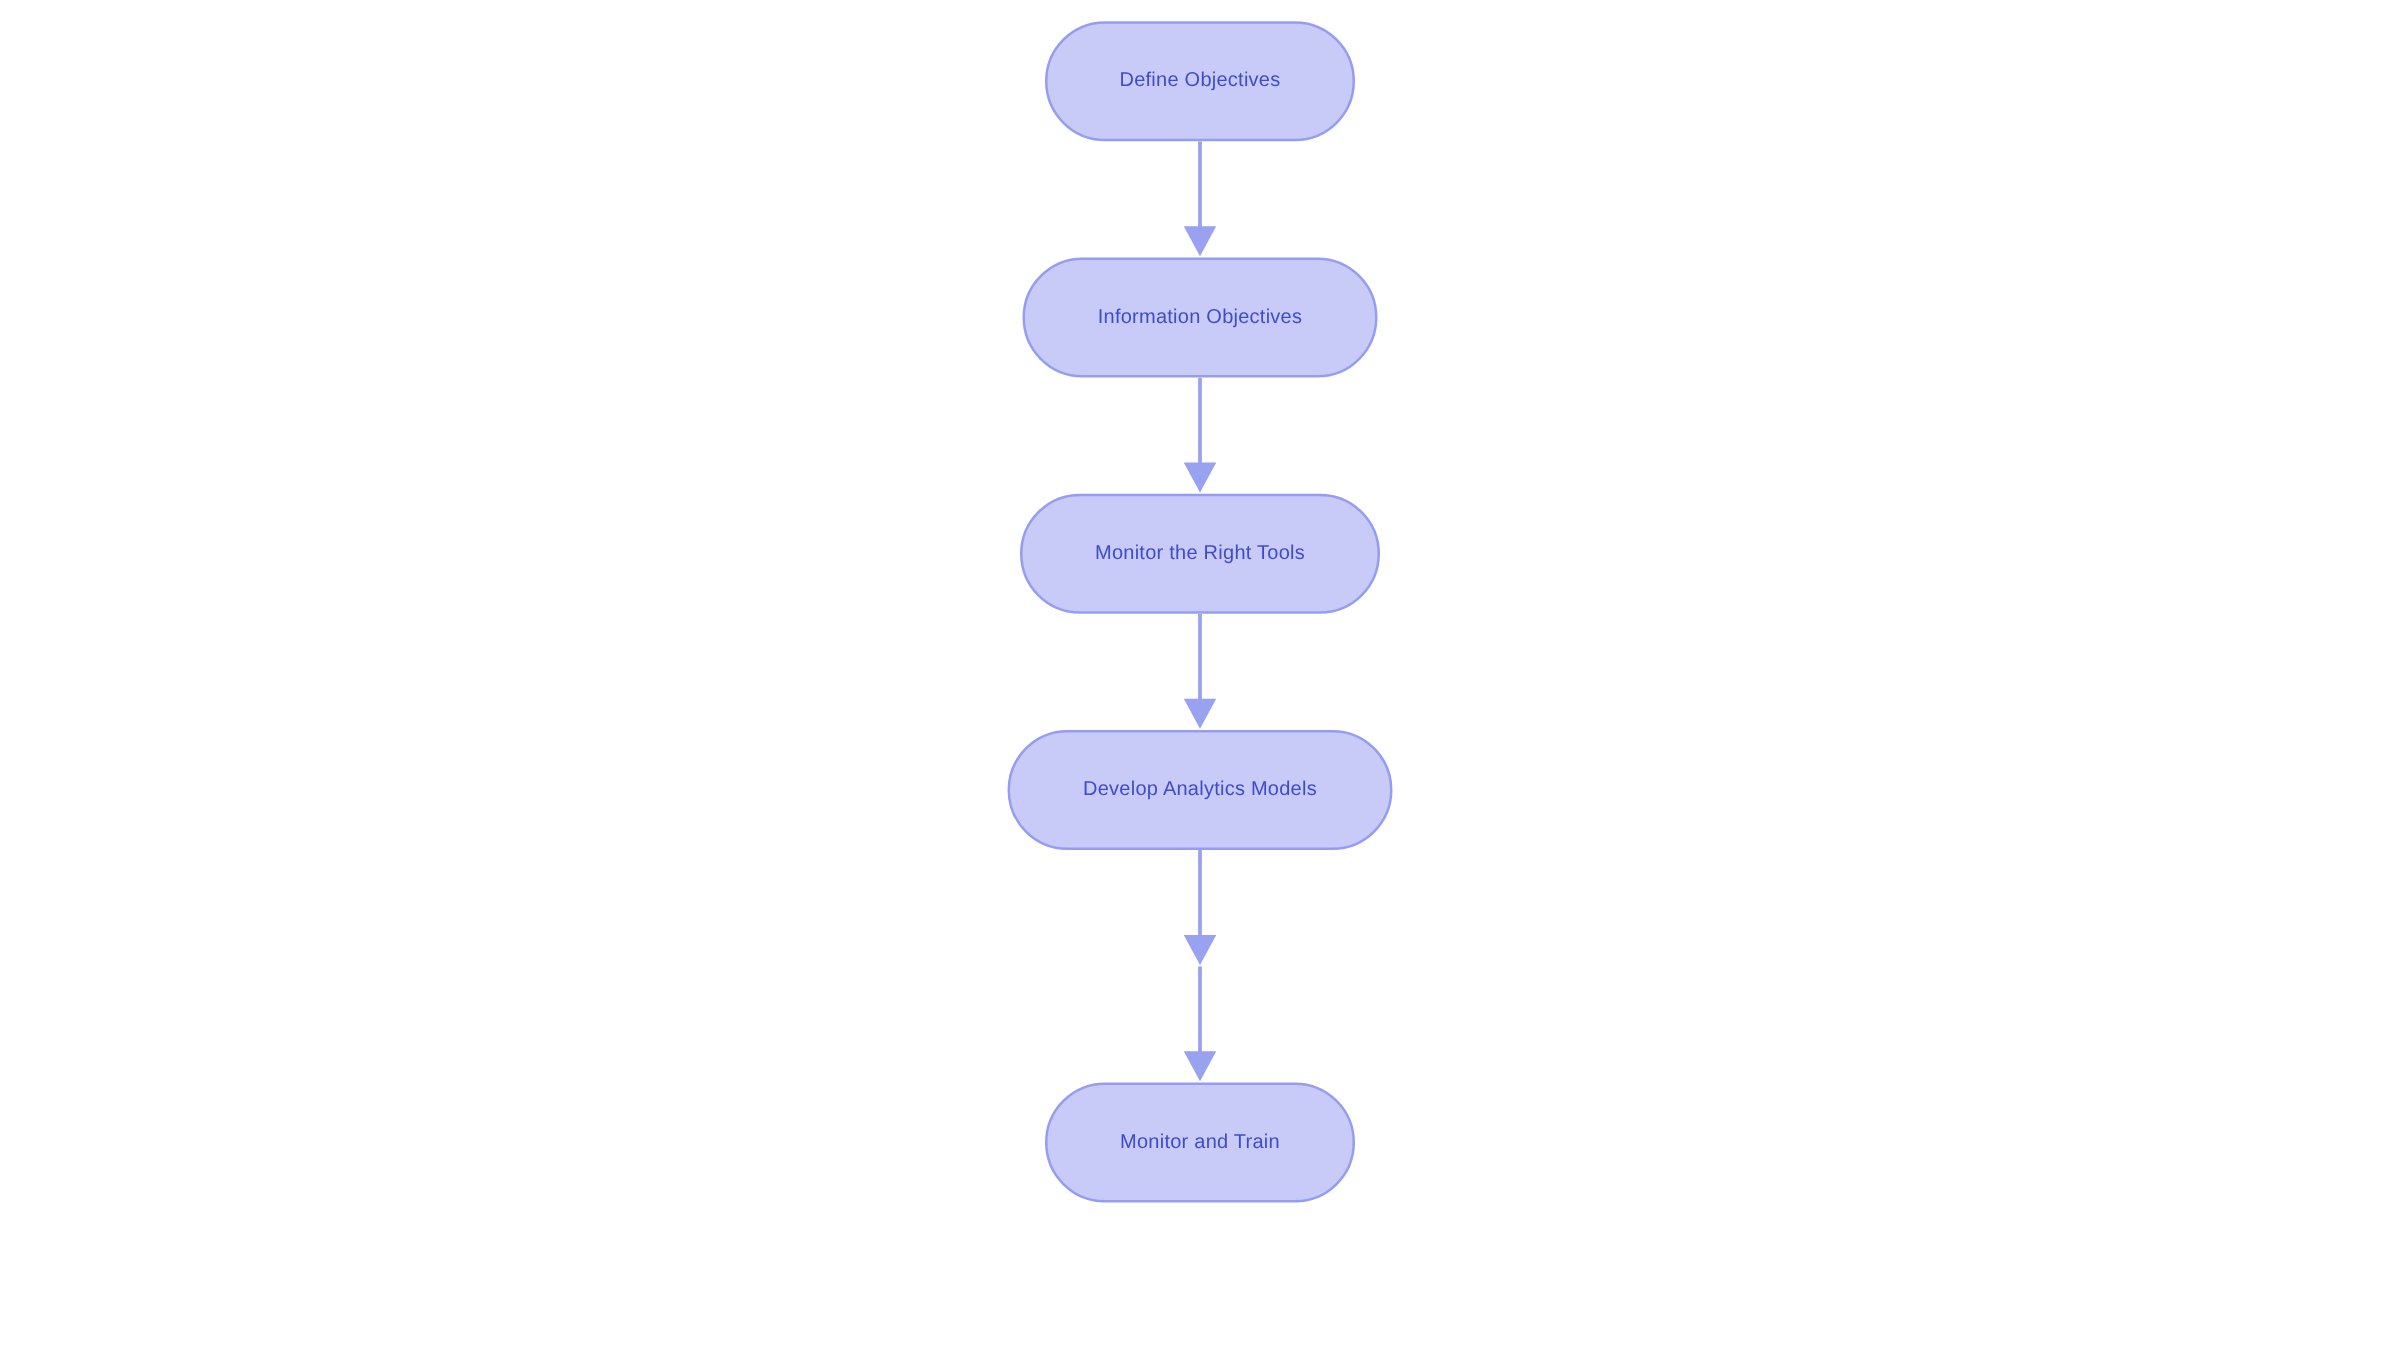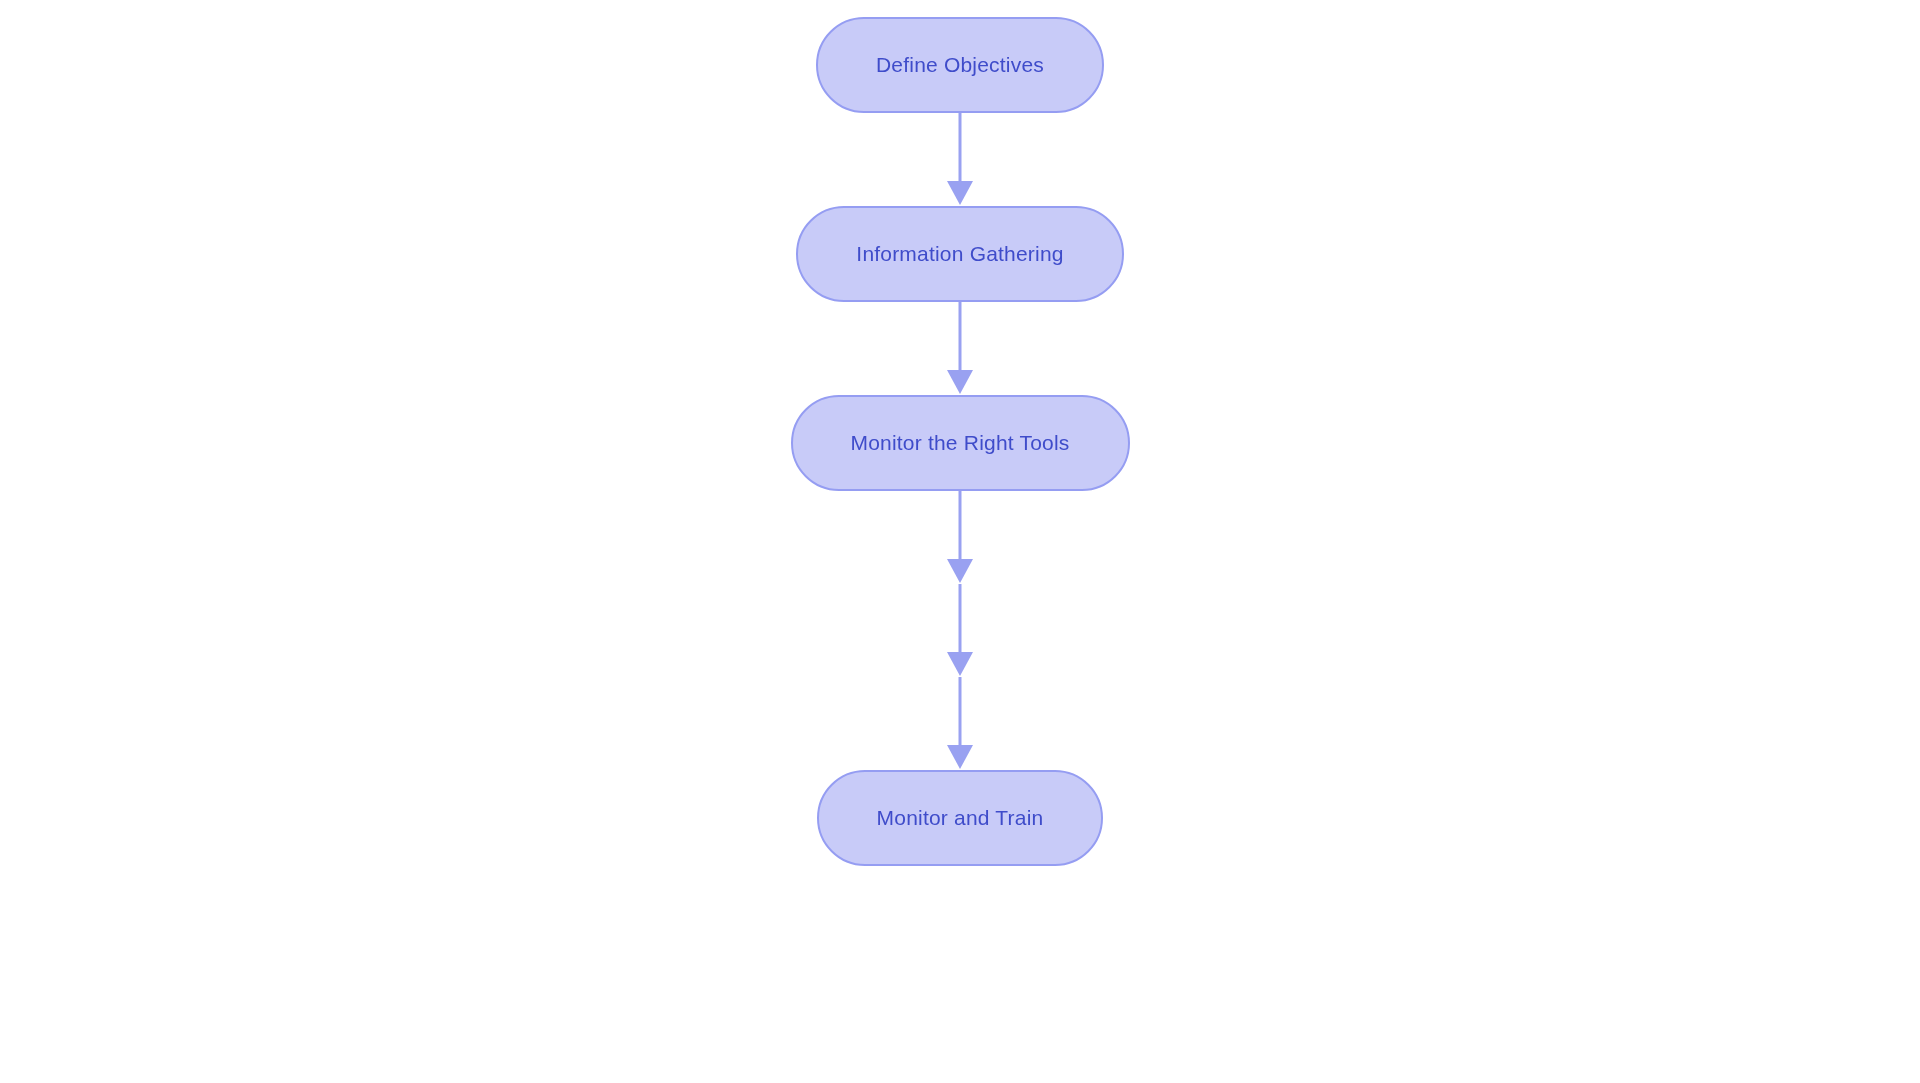--- a/index.html
+++ b/index.html
@@ -30,21 +30,21 @@
   .flow-node {
     height: 96px;
     padding: 0 58px;
     border: 2px solid var(--node-border);
     border-radius: 48px;
     background: var(--node-fill);
     color: var(--node-text);
     display: flex;
     align-items: center;
     justify-content: flex-end;
-    font-size: 21px;
+    font-size: 16px;
     font-weight: 400;
     letter-spacing: 0.2px;
     white-space: nowrap;
     flex: 0 0 auto;
   }
   .flow-arrow {
     flex: 0 0 auto;
     display: block;
     width: 30px;
     height: 93px;
@@ -65,37 +65,40 @@
   <div class="flow-node">
     <span>Define Objectives</span>
   </div>
 
   <svg class="flow-arrow" viewBox="0 0 30 93" aria-hidden="true">
     <line x1="15" y1="0" x2="15" y2="70"></line>
     <polygon points="2,68 28,68 15,92"></polygon>
   </svg>
 
   <div class="flow-node">
-    <span>Information Gathering</span>
+    <span>Information Objectives</span>
   </div>
 
   <svg class="flow-arrow" viewBox="0 0 30 93" aria-hidden="true">
     <line x1="15" y1="0" x2="15" y2="70"></line>
     <polygon points="2,68 28,68 15,92"></polygon>
   </svg>
 
   <div class="flow-node">
     <span>Monitor the Right Tools</span>
   </div>
 
   <svg class="flow-arrow" viewBox="0 0 30 93" aria-hidden="true">
     <line x1="15" y1="0" x2="15" y2="70"></line>
     <polygon points="2,68 28,68 15,92"></polygon>
   </svg>
 
+  <div class="flow-node">
+    <span>Develop Analytics Models</span>
+  </div>
 
   <svg class="flow-arrow" viewBox="0 0 30 93" aria-hidden="true">
     <line x1="15" y1="0" x2="15" y2="70"></line>
     <polygon points="2,68 28,68 15,92"></polygon>
   </svg>
 
 
   <svg class="flow-arrow" viewBox="0 0 30 93" aria-hidden="true">
     <line x1="15" y1="0" x2="15" y2="70"></line>
     <polygon points="2,68 28,68 15,92"></polygon>

